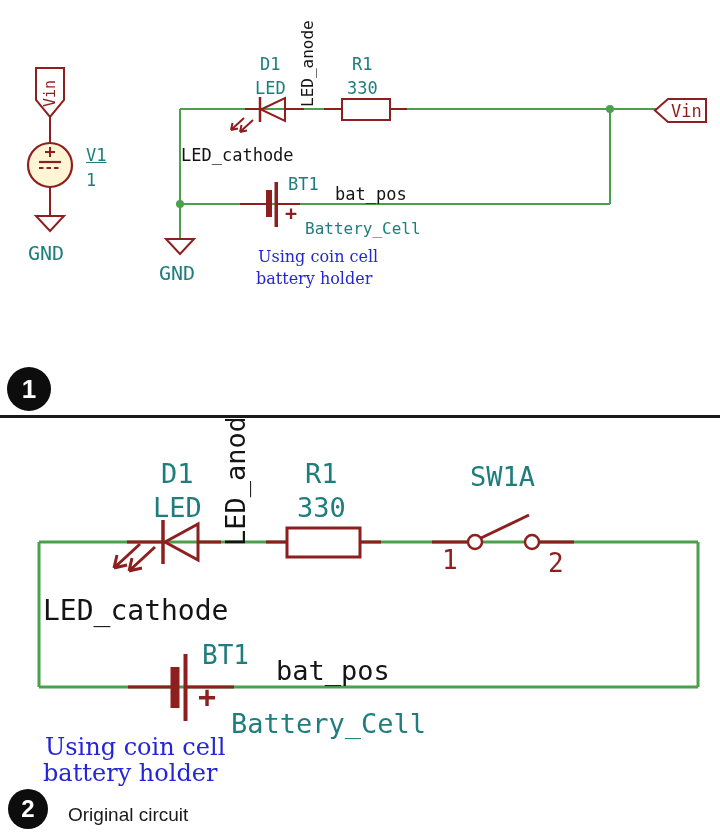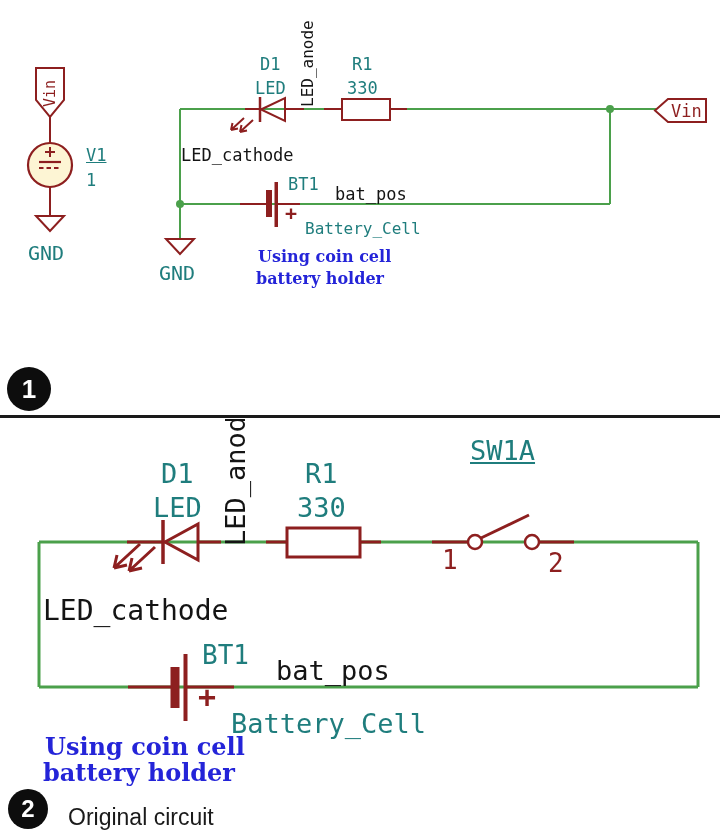--- a/index.html
+++ b/index.html
@@ -13,21 +13,21 @@
   .red{color:#8d1f1f;}
   .s15{font-size:15px;}
   .s16{font-size:16px;}
   .s17{font-size:17px;}
   .s20{font-size:20px;}
   .s26{font-size:26px;}
   .s27{font-size:27px;}
   .s28{font-size:28px;}
   .bold{font-weight:bold;}
   .vert{transform:rotate(-90deg);transform-origin:0 0;}
-  .note{font-family:"DejaVu Serif",serif;font-weight:bold;color:#2424d8;}
+  .note{font-family:"DejaVu Serif",serif;font-weight:normal;color:#2424d8;}
   .clip{position:absolute;overflow:hidden;}
   
   .badge{position:absolute;background:#0d0d0d;color:#fff;border-radius:50%;
          display:flex;align-items:center;justify-content:center;
          font-family:"Liberation Sans",sans-serif;font-weight:bold;}
   .sect{position:absolute;color:#1a1a1a;font-family:"Liberation Sans",sans-serif;}
   .rule{position:absolute;left:0;width:720px;height:3px;background:#1a1a1a;}
 </style>
 </head>
 <body>
@@ -153,29 +153,29 @@
     </g>
   </svg>
 
   <span class="t teal s27" style="left:161px;top:460px;">D1</span>
   <span class="t teal s27" style="left:153px;top:494px;">LED</span>
   <div class="clip" style="left:218px;top:419px;width:40px;height:130px;">
     <span class="t blk s27 vert" style="left:4px;top:127px;">LED_anode</span>
   </div>
   <span class="t teal s27" style="left:305px;top:460px;">R1</span>
   <span class="t teal s27" style="left:297px;top:494px;">330</span>
-  <span class="t teal s27" style="left:470px;top:437px;text-decoration:underline;">SW1A</span>
+  <span class="t teal s27" style="left:470px;top:463px;">SW1A</span>
   <span class="t red s26" style="left:442px;top:547px;">1</span>
   <span class="t red s26" style="left:548px;top:550px;">2</span>
   <span class="t blk s28" style="left:43px;top:597px;">LED_cathode</span>
   <span class="t teal s26" style="left:202px;top:642px;">BT1</span>
   <span class="t blk s27" style="left:276px;top:657px;">bat_pos</span>
   <span class="t red bold" style="left:198px;top:682px;font-size:30px;">+</span>
   <span class="t teal s27" style="left:231px;top:710px;">Battery_Cell</span>
   <span class="t note" style="left:45px;top:735px;font-size:24px;">Using coin cell</span>
   <span class="t note" style="left:43px;top:761px;font-size:24px;">battery holder</span>
 
   <div class="badge" style="left:8px;top:789px;width:40px;height:40px;font-size:24px;">
     <span>2</span>
   </div>
-  <span class="sect" style="left:68px;top:804px;font-size:23px;">Original circuit</span>
+  <span class="sect" style="left:68px;top:804px;font-size:19px;">Original circuit</span>
 
 </div>
 
 </body></html>

